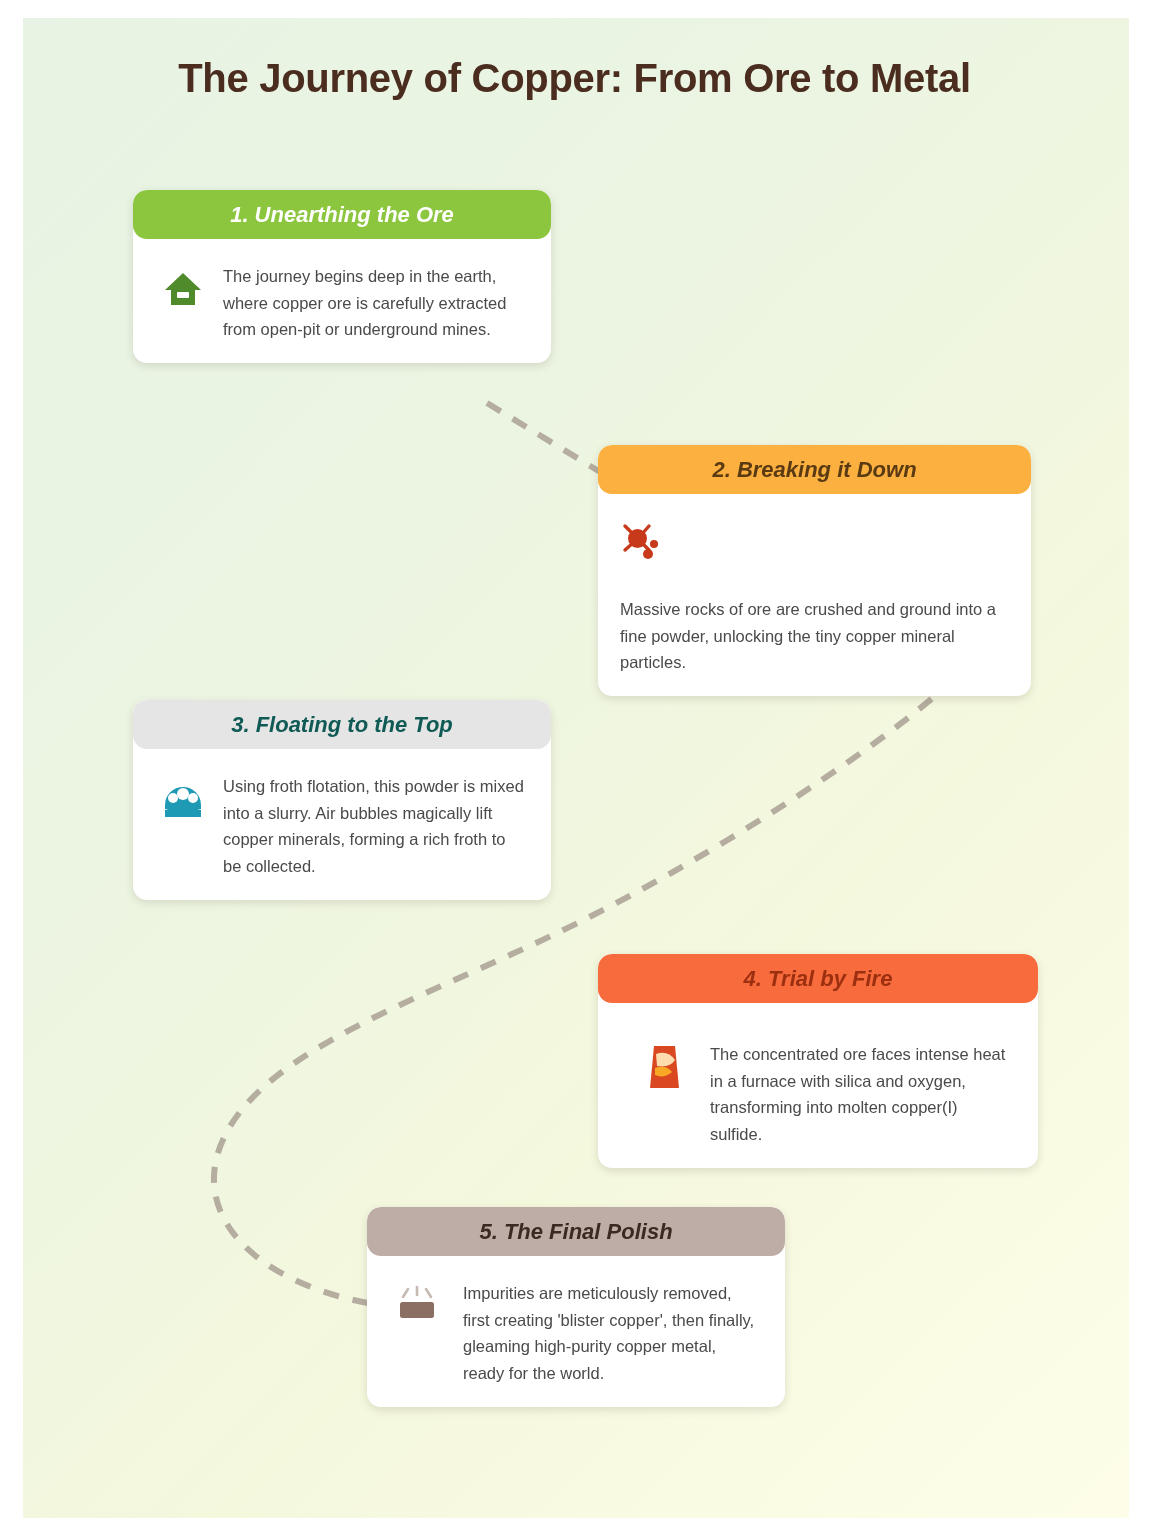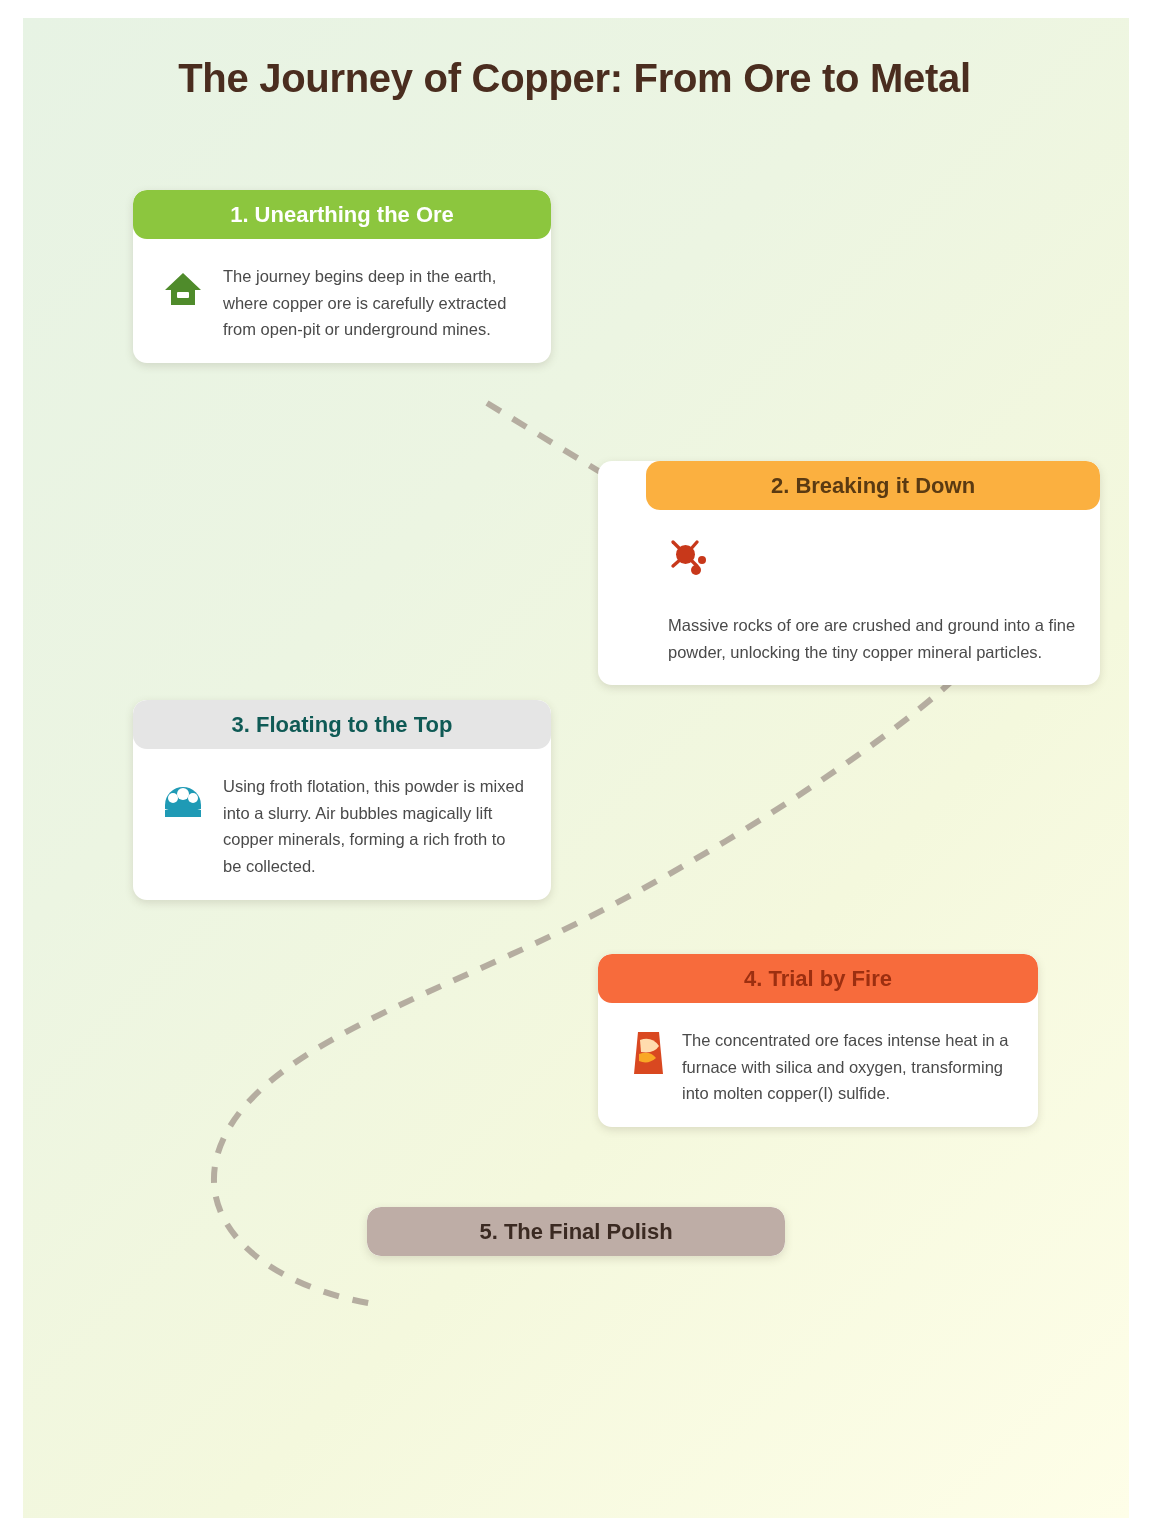--- a/index.html
+++ b/index.html
@@ -45,20 +45,21 @@
   .card-header {
     height: 49px;
     border-radius: 14px;
     display: flex;
     align-items: center;
     justify-content: center;
     font-size: 22px;
     font-weight: bold;
     position: relative;
     z-index: 2;
+    font-style: italic;
   }
   .card-body {
     display: flex;
     align-items: flex-start;
     padding: 22px 24px 20px 22px;
     gap: 16px;
   }
   .card-icon {
     flex: 0 0 auto;
     width: 48px; height: 48px;
@@ -69,29 +70,29 @@
   }
   .card-text {
     font-size: 16.5px;
     line-height: 1.62;
     color: #4a4a4a;
     padding-top: 2px;
   }
 
   
   #card-1 { left: 133px; top: 190px;  width: 418px; }
-  #card-2 { left: 598px; top: 461px;  width: 502px; padding-left: 48px; }
+  #card-2 { left: 598px; top: 445px;  width: 433px; }
   #card-3 { left: 133px; top: 700px;  width: 418px; }
   #card-4 { left: 598px; top: 954px;  width: 440px; }
   #card-5 { left: 367px; top: 1207px; width: 418px; }
 
   #card-1 .card-body { padding-left: 26px; }
   #card-2 .card-body { padding-left: 22px; gap: 26px; flex-direction: column; }
   #card-3 .card-body { padding-left: 26px; }
-  #card-4 .card-body { padding-left: 26px; gap: 10px; }
+  #card-4 .card-body { padding-left: 42px; gap: 22px; margin-top: 14px; }
   #card-5 .card-body { padding-left: 26px; gap: 22px; }
 </style>
 </head>
 <body>
 
 <div id="stage">
   <div id="canvas"></div>
 
   <div id="title">The Journey of Copper: From Ore to Metal</div>
 
@@ -171,14 +172,27 @@
         </svg>
       </div>
       <div class="card-text">The concentrated ore faces intense heat in a furnace with silica and oxygen, transforming into molten copper(I) sulfide.</div>
     </div>
   </div>
 
   <div class="card" id="card-5">
     <div class="card-header" style="background:#BEADA6;color:#3b2a22;">
       <span>5. The Final Polish</span>
     </div>
+    <div class="card-body">
+      <div class="card-icon">
+        <svg width="46" height="44" viewBox="0 0 46 44" xmlns="http://www.w3.org/2000/svg">
+          <g stroke="#c6bab3" stroke-width="2.6" stroke-linecap="round">
+            <line x1="9" y1="13" x2="14" y2="5"></line>
+            <line x1="23" y1="11" x2="23" y2="3"></line>
+            <line x1="37" y1="13" x2="32" y2="5"></line>
+          </g>
+          <rect x="6" y="18" width="34" height="16" rx="2.5" fill="#8a6f62"></rect>
+        </svg>
+      </div>
+      <div class="card-text">Impurities are meticulously removed, first creating 'blister copper', then finally, gleaming high-purity copper metal, ready for the world.</div>
+    </div>
   </div>
 </div>
 
 </body></html>

